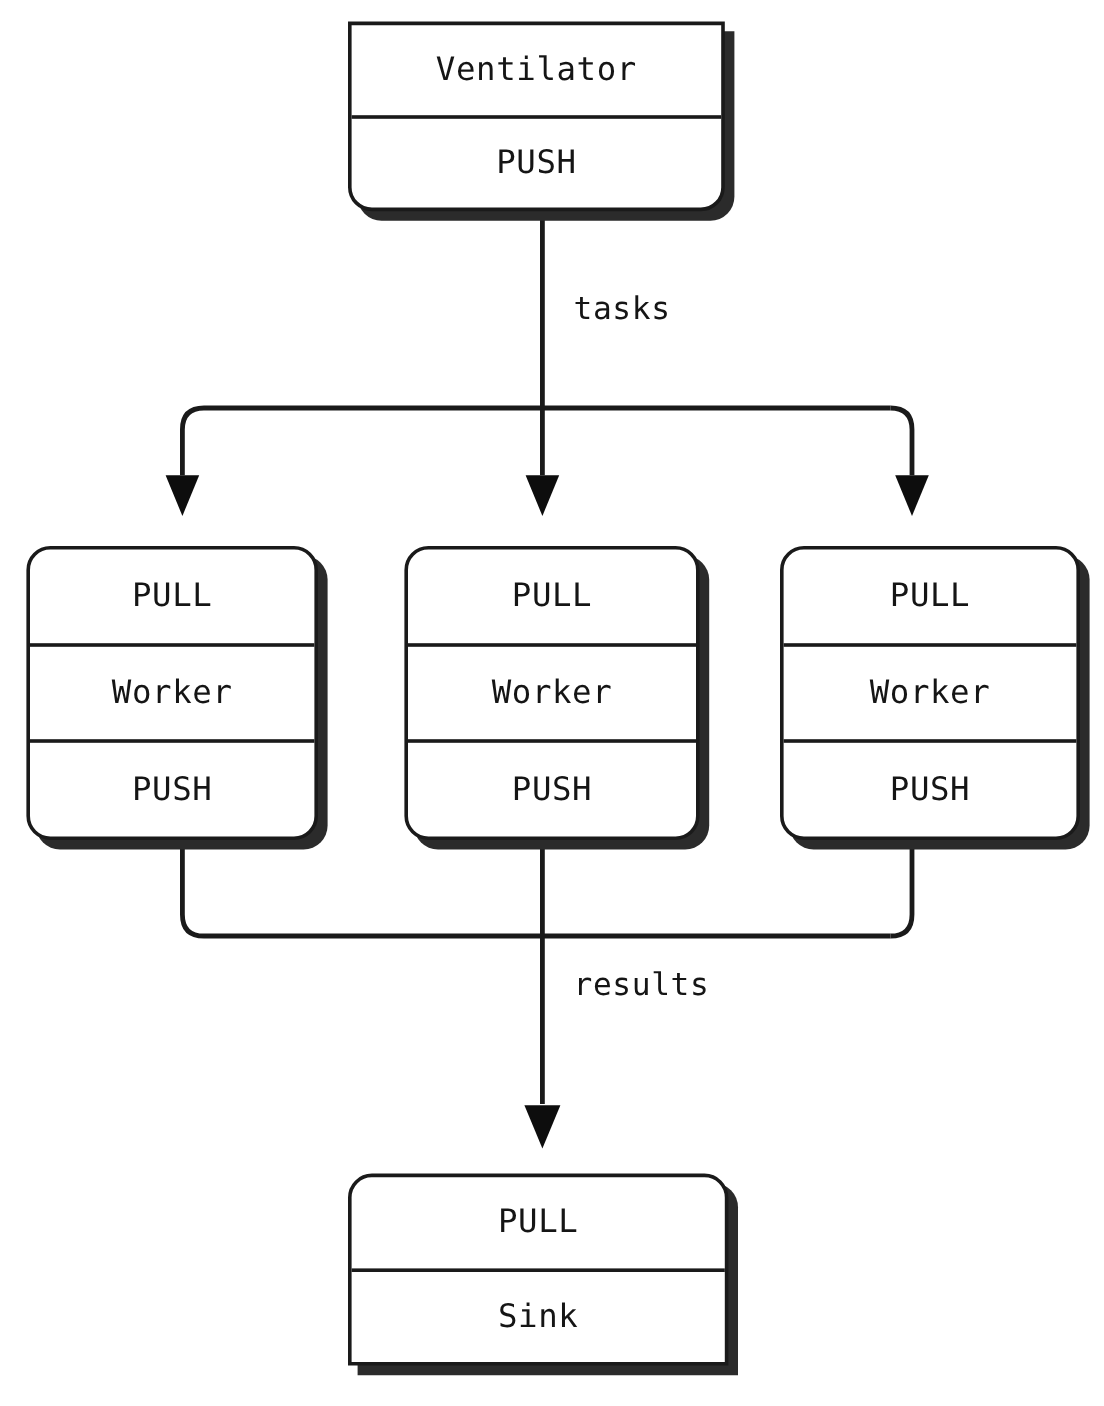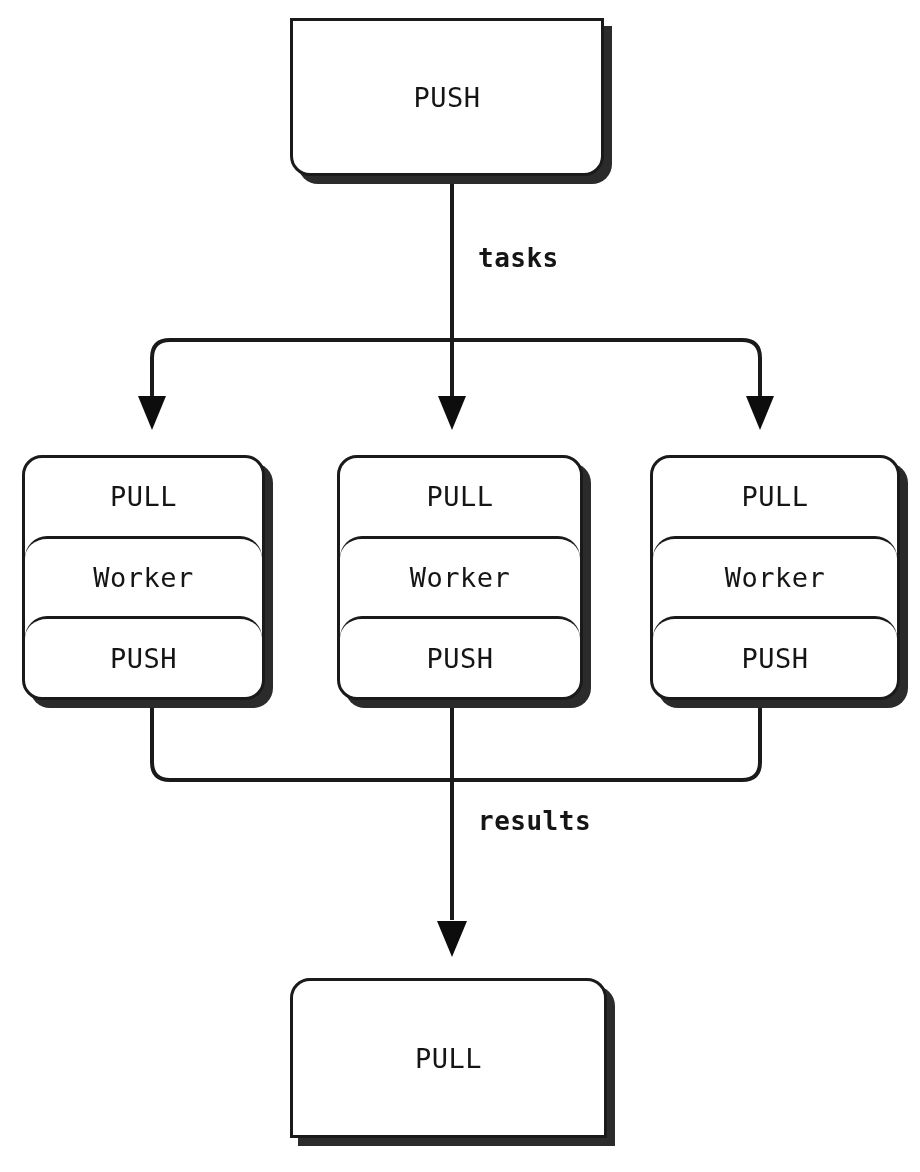--- a/index.html
+++ b/index.html
@@ -42,27 +42,26 @@
     align-items: center;
     justify-content: center;
     color: #151515;
     font-size: 27px;
     letter-spacing: 0.5px;
     line-height: 1;
     white-space: nowrap;
   }
   .row + .row {
     border-top: 3px solid #1a1a1a;
-    border-radius: 22px;
   }
   .edge-label {
     position: absolute;
     color: #151515;
     font-size: 26px;
-    font-weight: bold;
+    font-weight: normal;
     letter-spacing: 0.5px;
     white-space: nowrap;
     z-index: 3;
   }
   .r-all  { border-radius: 20px; }
   .r-top  { border-radius: 20px 20px 0 0; }
   .r-bot  { border-radius: 0 0 20px 20px; }
   .sh-all { border-radius: 20px; }
   .sh-top { border-radius: 20px 20px 0 0; }
   .sh-bot { border-radius: 0 0 20px 20px; }
@@ -103,20 +102,21 @@
     </g>
   </svg>
 
   <div class="shadow sh-bot" style="left:298px; top:26px; width:314px; height:158px;"></div>
   <div class="shadow sh-all" style="left:30px; top:463px; width:243px; height:245px;"></div>
   <div class="shadow sh-all" style="left:345px; top:463px; width:246px; height:245px;"></div>
   <div class="shadow sh-all" style="left:658px; top:463px; width:250px; height:245px;"></div>
   <div class="shadow sh-top" style="left:298px; top:986px; width:317px; height:160px;"></div>
 
   <div class="node r-bot" style="left:290px; top:18px; width:314px; height:158px;">
+    <div class="row">Ventilator</div>
     <div class="row">PUSH</div>
   </div>
 
   <div class="node r-all" style="left:22px; top:455px; width:243px; height:245px;">
     <div class="row">PULL</div>
     <div class="row">Worker</div>
     <div class="row">PUSH</div>
   </div>
 
   <div class="node r-all" style="left:337px; top:455px; width:246px; height:245px;">
@@ -126,18 +126,19 @@
   </div>
 
   <div class="node r-all" style="left:650px; top:455px; width:250px; height:245px;">
     <div class="row">PULL</div>
     <div class="row">Worker</div>
     <div class="row">PUSH</div>
   </div>
 
   <div class="node r-top" style="left:290px; top:978px; width:317px; height:160px;">
     <div class="row">PULL</div>
+    <div class="row">Sink</div>
   </div>
 
   <div class="edge-label" style="left:478px; top:243px;">tasks</div>
   <div class="edge-label" style="left:478px; top:806px;">results</div>
 
 </div>
 
 </body></html>

